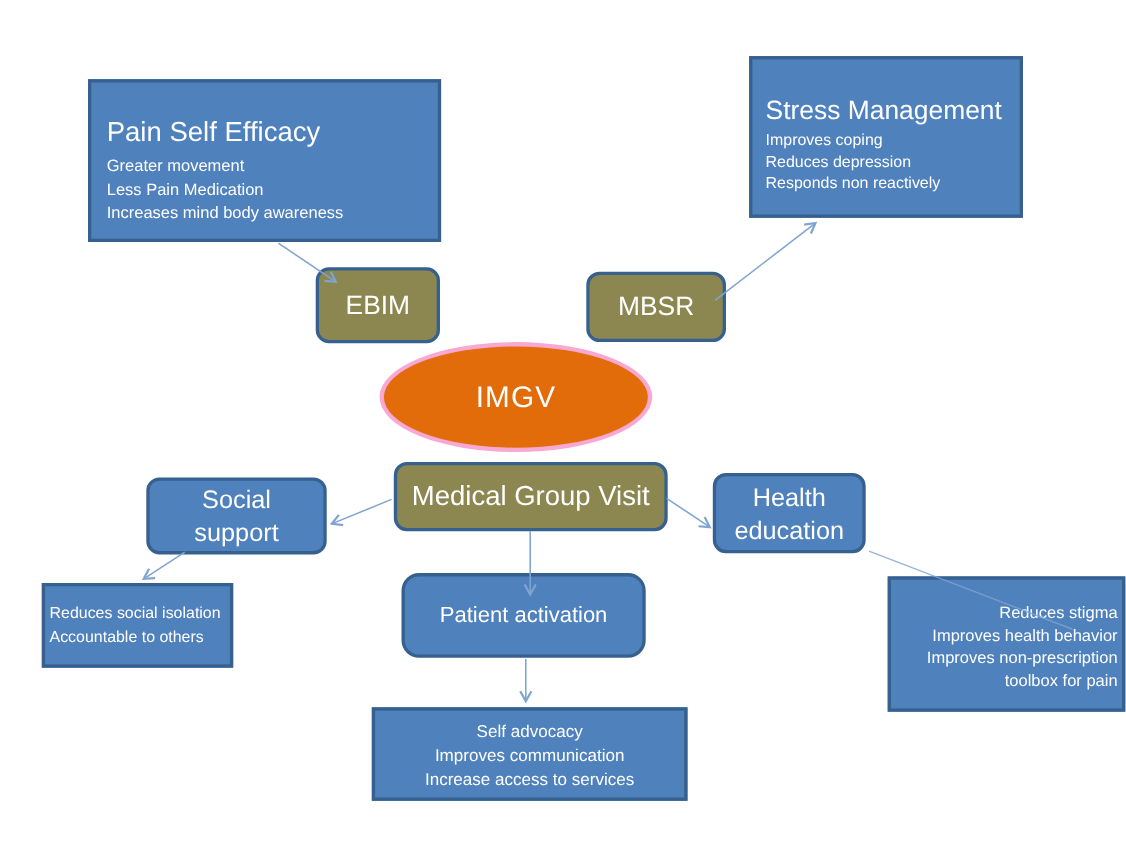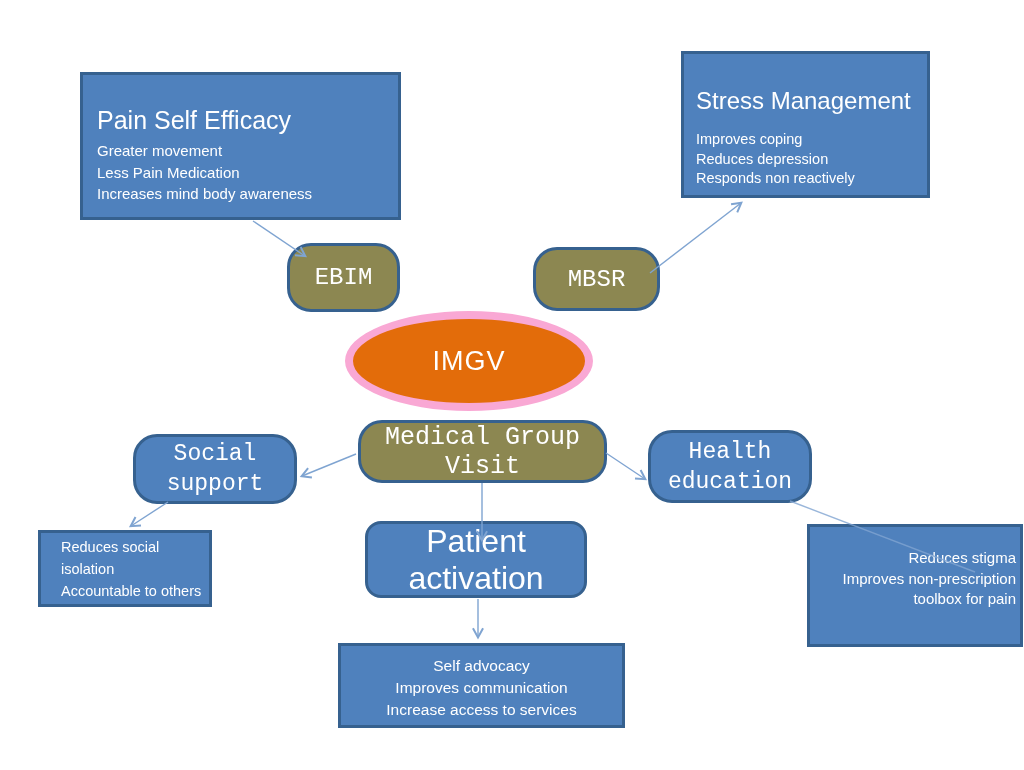--- a/index.html
+++ b/index.html
@@ -3,48 +3,48 @@
 <meta charset="utf-8">
 <style>
   html,body{margin:0;padding:0;background:#ffffff;}
   #canvas{
     position:relative;width:1024px;height:770px;background:#ffffff;
     font-family:"Liberation Sans",sans-serif;overflow:hidden;
   }
   .node{position:absolute;box-sizing:border-box;color:#ffffff;}
   .bluebox{background:#4F81BD;border:3px solid #36618F;}
   .olivebox{background:#8C8751;border:3px solid #36618F;}
-  .rounded{border-radius:24px;font-family:Liberation Mono, monospace;}
+  .rounded{border-radius:12px;}
   .center{display:flex;align-items:center;justify-content:center;text-align:center;}
   .col{display:flex;flex-direction:column;justify-content:center;}
 
   
   #pain{left:80px;top:72px;width:321px;height:148px;padding:30px 10px 0 14px;}
   #pain .title{font-size:25px;line-height:30px;margin-bottom:5px;}
   #pain .line{font-size:15px;line-height:21.5px;}
   #stress{left:681px;top:51px;width:249px;height:147px;padding:32px 8px 0 12px;}
-  #stress .title{font-size:24px;line-height:29px;margin-bottom:15px;}
+  #stress .title{font-size:24px;line-height:29px;margin-bottom:4px;}
   #stress .line{font-size:14.5px;line-height:19.5px;}
 
   
   #ebim{left:287px;top:243px;width:113px;height:69px;font-size:24px;}
   #mbsr{left:533px;top:247px;width:127px;height:64px;font-size:24px;}
   #mgv{left:358px;top:420px;width:249px;height:63px;font-size:25px;}
 
   
   #imgv{left:345px;top:311px;width:248px;height:100px;background:#E36C0A;
-        border:8px solid #f9a8d4;border-radius:50%;font-size:27px;letter-spacing:1px;}
+        border:4px solid #f9a8d4;border-radius:50%;font-size:27px;letter-spacing:1px;}
 
   
   #social{left:133px;top:434px;width:164px;height:70px;font-size:23px;line-height:30px;}
-  #health{left:648px;top:430px;width:164px;height:73px;font-size:23px;line-height:30px;}
-  #patient{left:365px;top:521px;width:222px;height:77px;font-size:32px;border-radius:16px;}
+  #health{left:648px;top:430px;width:139px;height:73px;font-size:23px;line-height:30px;}
+  #patient{left:365px;top:521px;width:222px;height:77px;font-size:20px;border-radius:16px;}
 
   
-  #social-out{left:38px;top:530px;width:174px;height:77px;padding-left:20px;font-size:14.5px;line-height:22px;}
+  #social-out{left:38px;top:530px;width:174px;height:77px;padding-left:4px;font-size:14.5px;line-height:22px;}
   #health-out{left:807px;top:524px;width:216px;height:123px;padding:21px 4px 0 13px;font-size:15px;line-height:20.5px;text-align:right;}
   #activation-out{left:338px;top:643px;width:287px;height:85px;padding-top:9px;text-align:center;font-size:15.5px;line-height:22px;}
 
   
   #connectors{position:absolute;left:0;top:0;width:1024px;height:770px;pointer-events:none;}
 </style>
 </head>
 <body>
 
 <div id="canvas">
@@ -92,20 +92,21 @@
     <span>Patient activation</span>
   </div>
 
   <div class="node bluebox col" id="social-out">
     <div>Reduces social isolation</div>
     <div>Accountable to others</div>
   </div>
 
   <div class="node bluebox" id="health-out">
     <div>Reduces stigma</div>
+    <div>Improves health behavior</div>
     <div>Improves non-prescription</div>
     <div>toolbox for pain</div>
   </div>
 
   <div class="node bluebox" id="activation-out">
     <div>Self advocacy</div>
     <div>Improves communication</div>
     <div>Increase access to services</div>
   </div>
 

